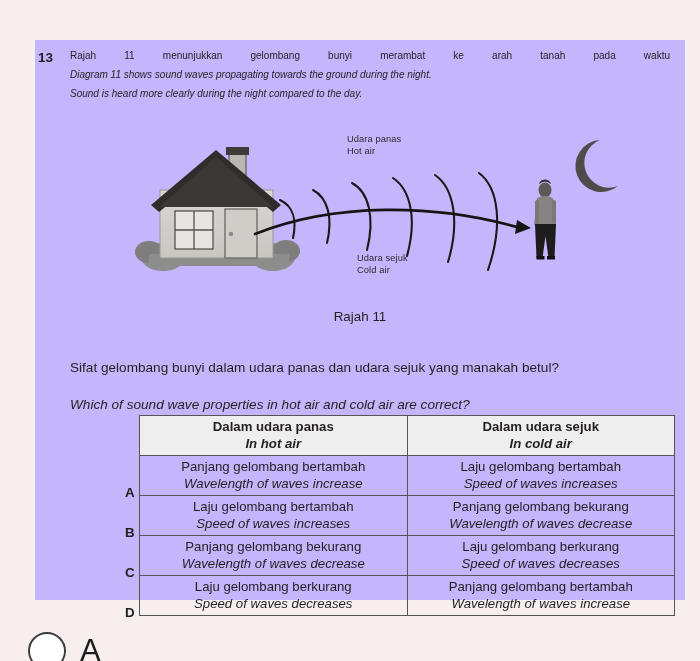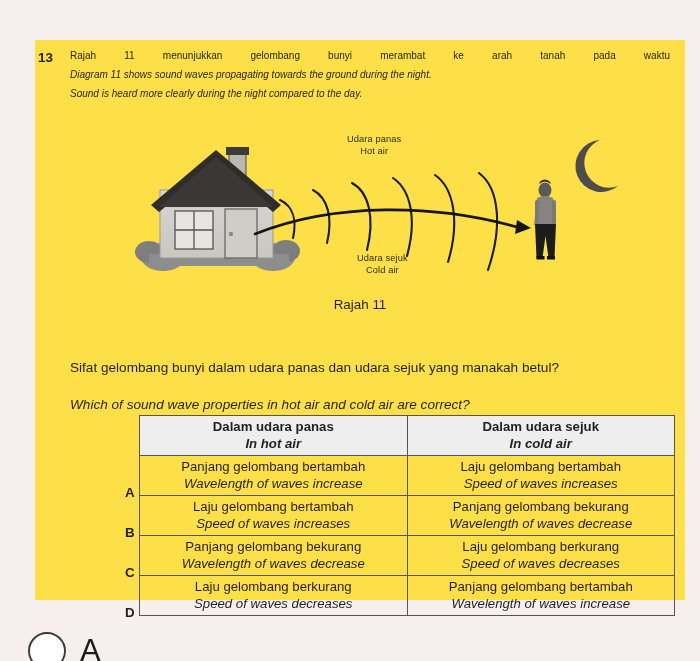--- a/index.html
+++ b/index.html
@@ -22,21 +22,21 @@
     height: 661px;
   }
 
   
   .card {
     position: absolute;
     left: 35px;
     top: 40px;
     width: 650px;
     height: 560px;
-    background: #fde047;
+    background: #c4b5fd;
   }
 
   
   .stem {
     position: absolute;
     left: 0px;
     top: 6px;
     width: 650px;
   }
   .stem-num {
@@ -70,21 +70,20 @@
     font-style: italic;
   }
 
   
   .figure {
     position: absolute;
     left: 70px;
     top: 88px;
     width: 520px;
     height: 180px;
-    text-align: center;
   }
   .fig-svg { display: block; }
 
   .lbl {
     position: absolute;
     font-size: 9.3px;
     line-height: 11.5px;
     color: #2b2b2b;
     letter-spacing: 0.1px;
     white-space: nowrap;
@@ -92,21 +91,21 @@
   .lbl .en { display: block; }
   .lbl .ms { display: block; }
 
   .lbl-hot  { left: 242px; top: 6px;  }
   .lbl-cold { left: 252px; top: 125px; }
 
   
   .caption {
     position: absolute;
     left: 0;
-    top: 256px;
+    top: 268px;
     width: 650px;
     text-align: center;
     font-size: 13.4px;
     line-height: 18px;
     color: #231f20;
   }
   .caption .en { font-style: italic; display: block; }
   .caption .ms { display: block; }
 
   

